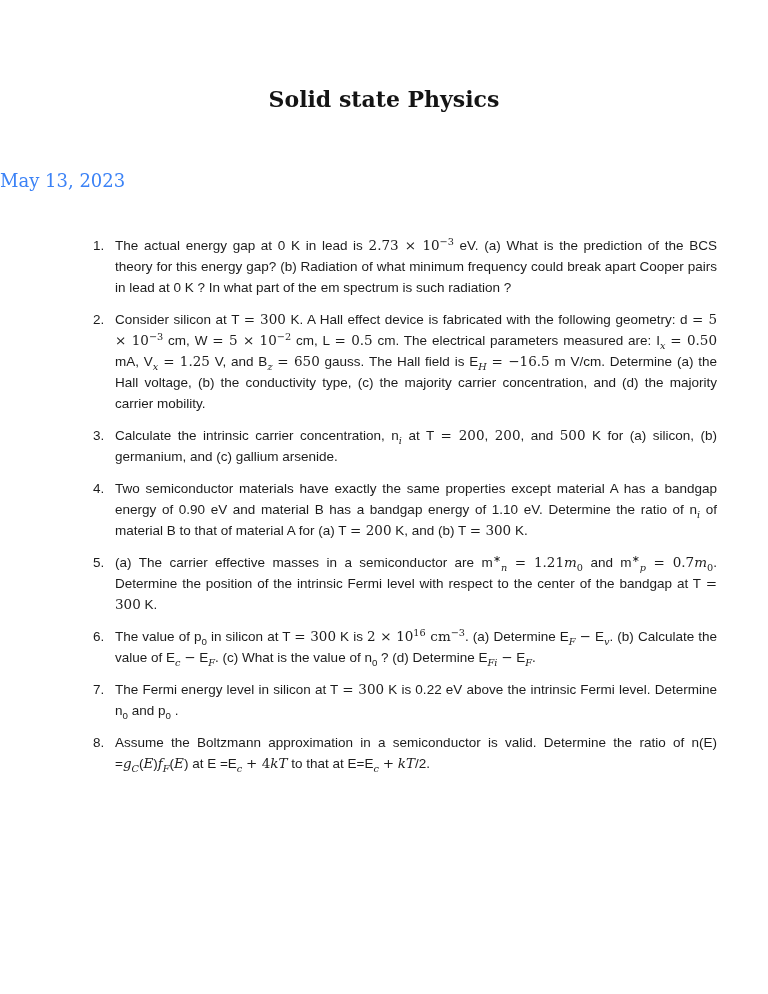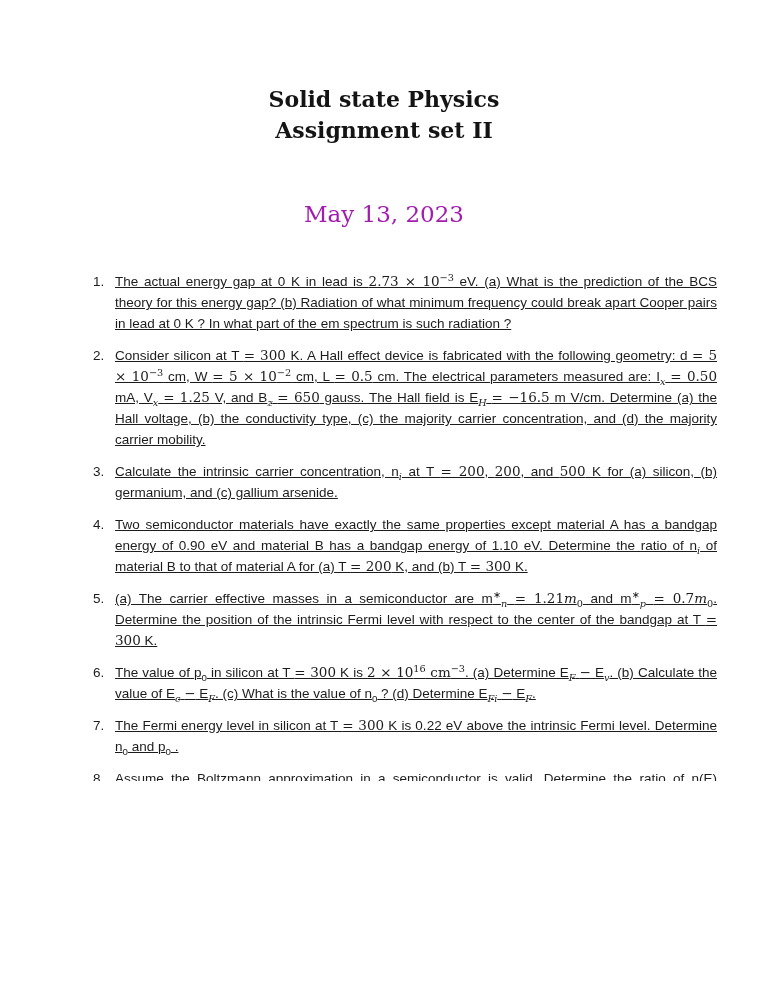--- a/index.html
+++ b/index.html
@@ -18,44 +18,42 @@
     padding-top: 84px;
     text-align: center;
     font-family: "DejaVu Serif", "Liberation Serif", serif;
     font-weight: bold;
     font-size: 22px;
     line-height: 31px;
     color: #141414;
   }
   .date {
     margin-top: 55px;
-    text-align: center;
     font-family: "DejaVu Serif", "Liberation Serif", serif;
-    font-size: 23px;
-    color: #a21caf;
+    font-size: 18px;
+    color: #3b82f6;
   }
   .problems {
     margin: 44px 51px 0 93px; 
   }
   .prob {
     display: flex;
     align-items: flex-start;
     margin-bottom: 11px;
     font-size: 13.5px;
     line-height: 21px;
   }
   .prob .num {
     flex: none;
     width: 22px;
     text-align: left;
   }
   .prob .ptext {
     flex: 1;
     text-align: justify;
-    text-decoration: underline;
   }
   
   .prob em {
     font-style: normal;
     font-family: "DejaVu Serif", "Liberation Serif", serif;
   }
   .prob var {
     font-style: italic;
     font-family: "DejaVu Serif", "Liberation Serif", serif;
   }
@@ -74,21 +72,20 @@
     color: #1c1c1c;
   }
 </style>
 </head>
 <body>
 
 <div class="page">
 
   <div class="title-block">
     <div class="title-line">Solid state Physics</div>
-    <div class="title-line">Assignment set II</div>
   </div>
 
   <div class="date">May 13, 2023</div>
 
   <div class="problems">
 
     <div class="prob">
       <div class="num">1.</div>
       <div class="ptext">The actual energy gap at 0 K in lead is <em>2.73 × 10<sup>−3</sup></em> eV. (a) What is the prediction of the BCS theory for this energy gap? (b) Radiation of what minimum frequency could break apart Cooper pairs in lead at 0 K ? In what part of the em spectrum is such radiation ?</div>
     </div>

